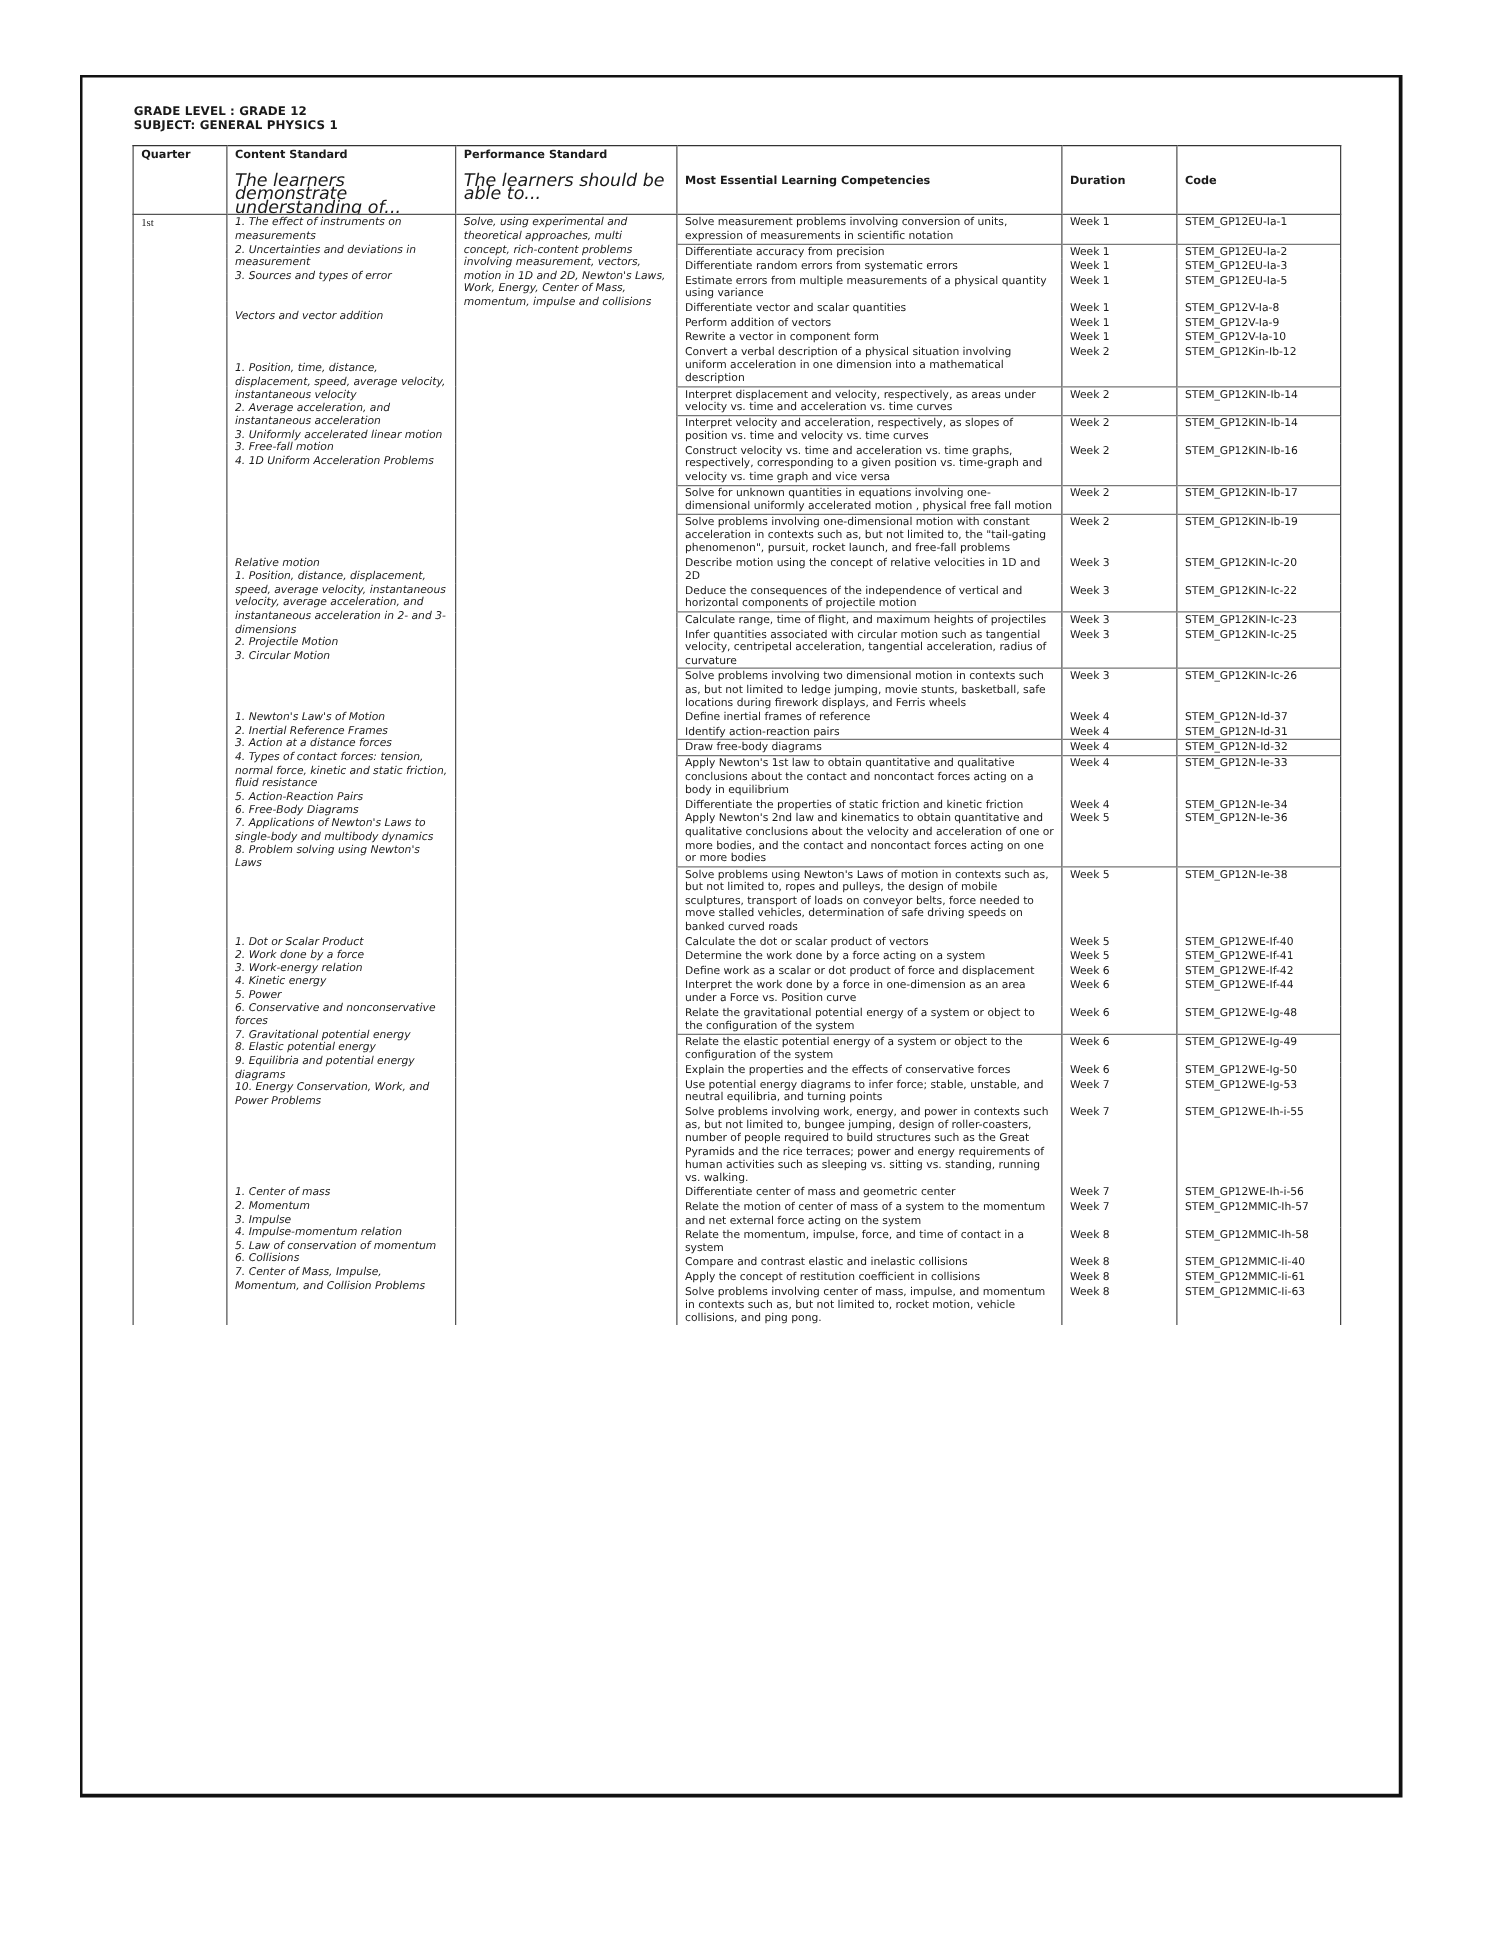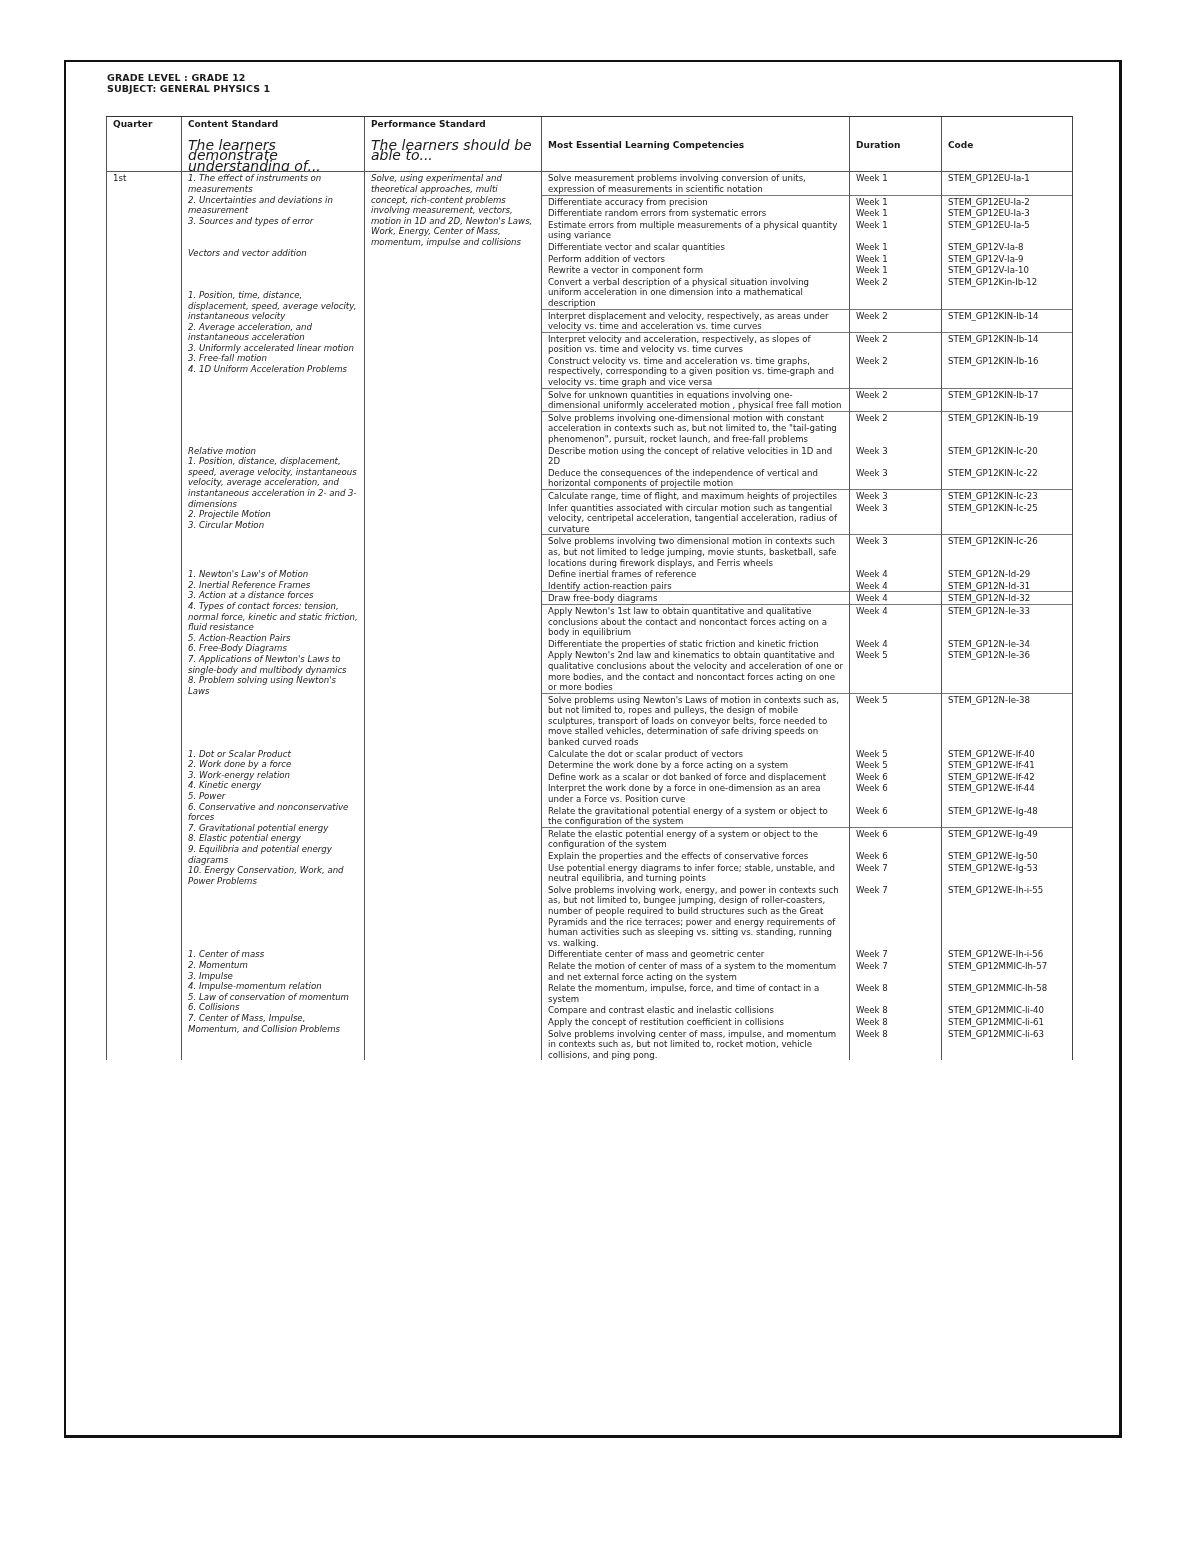--- a/index.html
+++ b/index.html
@@ -1,29 +1,29 @@
 <!DOCTYPE html>
 <html><head>
 <meta charset="utf-8">
 <style>
   html, body { margin: 0; padding: 0; background: #ffffff; }
   body { width: 1200px; height: 1553px; position: relative; font-family: "DejaVu Sans", sans-serif; color: #1a1a1a; overflow: hidden; }
   .page-frame { position: absolute; left: 64px; top: 60px; width: 1058px; height: 1378px; border: 2px solid #111; border-right-width: 3px; border-bottom-width: 3px; box-sizing: border-box; }
-  .doc-header { position: absolute; left: 107px; top: 72px; font-size: 9.5px; font-weight: bold; line-height: 11px; letter-spacing: 0.1px; }
+  .doc-header { position: absolute; left: 107px; top: 84px; font-size: 9.5px; font-weight: bold; line-height: 11px; letter-spacing: 0.1px; }
   .tbl { position: absolute; left: 106px; top: 116px; width: 966px; border-collapse: collapse; table-layout: fixed; font-size: 8.6px; line-height: 10.6px; }
   .tbl td, .tbl th { vertical-align: top; padding: 1px 6px 0 6px; text-align: left; font-weight: normal; overflow: hidden; }
   .tbl th { font-weight: bold; font-size: 9px; padding-top: 2px; margin-top: 20px; }
   .col-q { width: 75px; } .col-c { width: 183px; } .col-p { width: 177px; } .col-m { width: 308px; } .col-d { width: 92px; } .col-code { width: 131px; }
   .tbl .hdr-row th { border-top: 1.5px solid #333; border-bottom: 1.5px solid #555; height: 44px; }
   .tbl .hdr-row th.mid { vertical-align: middle; }
   .hdr-sub { display: block; font-weight: normal; font-style: italic; margin-top: 10px; font-size: 14px; }
   .bl { border-left: 1.5px solid #555; }
   .br { border-right: 1.5px solid #444; }
   .row-sep td.melc, .row-sep td.dur, .row-sep td.code { border-top: 1px solid #777; margin-left: 28px; }
-  .quarter-cell { font-weight: bold; }
+  .quarter-cell { font-weight: bold; font-family: Liberation Serif, serif; }
   .content-cell, .perf-cell { white-space: pre-line; font-style: italic; }
 </style>
 </head>
 <body>
 
 <div class="page-frame"></div>
 
 <div class="doc-header">
   <div>GRADE LEVEL : GRADE 12</div>
   <div>SUBJECT: GENERAL PHYSICS 1</div>
@@ -169,21 +169,21 @@
         <td class="bl content-cell" rowspan="7">1. Newton's Law's of Motion
 2. Inertial Reference Frames
 3. Action at a distance forces
 4. Types of contact forces: tension, normal force, kinetic and static friction, fluid resistance
 5. Action-Reaction Pairs
 6. Free-Body Diagrams
 7. Applications of Newton's Laws to single-body and multibody dynamics
 8. Problem solving using Newton's Laws</td>
         <td class="bl melc">Define inertial frames of reference</td>
         <td class="bl dur">Week 4</td>
-        <td class="bl br code">STEM_GP12N-Id-29</td>
+        <td class="bl br code">STEM_GP12N-Id-37</td>
       </tr>
       <tr>
         <td class="bl melc">Identify action-reaction pairs</td>
         <td class="bl dur">Week 4</td>
         <td class="bl br code">STEM_GP12N-Id-31</td>
       </tr>
       <tr class="row-sep">
         <td class="bl melc">Draw free-body diagrams</td>
         <td class="bl dur">Week 4</td>
         <td class="bl br code">STEM_GP12N-Id-32</td>
@@ -222,21 +222,21 @@
         <td class="bl melc">Calculate the dot or scalar product of vectors</td>
         <td class="bl dur">Week 5</td>
         <td class="bl br code">STEM_GP12WE-If-40</td>
       </tr>
       <tr>
         <td class="bl melc">Determine the work done by a force acting on a system</td>
         <td class="bl dur">Week 5</td>
         <td class="bl br code">STEM_GP12WE-If-41</td>
       </tr>
       <tr>
-        <td class="bl melc">Define work as a scalar or dot banked of force and displacement</td>
+        <td class="bl melc">Define work as a scalar or dot product of force and displacement</td>
         <td class="bl dur">Week 6</td>
         <td class="bl br code">STEM_GP12WE-If-42</td>
       </tr>
       <tr>
         <td class="bl melc">Interpret the work done by a force in one-dimension as an area under a Force vs. Position curve</td>
         <td class="bl dur">Week 6</td>
         <td class="bl br code">STEM_GP12WE-If-44</td>
       </tr>
       <tr>
         <td class="bl melc">Relate the gravitational potential energy of a system or object to the configuration of the system</td>

